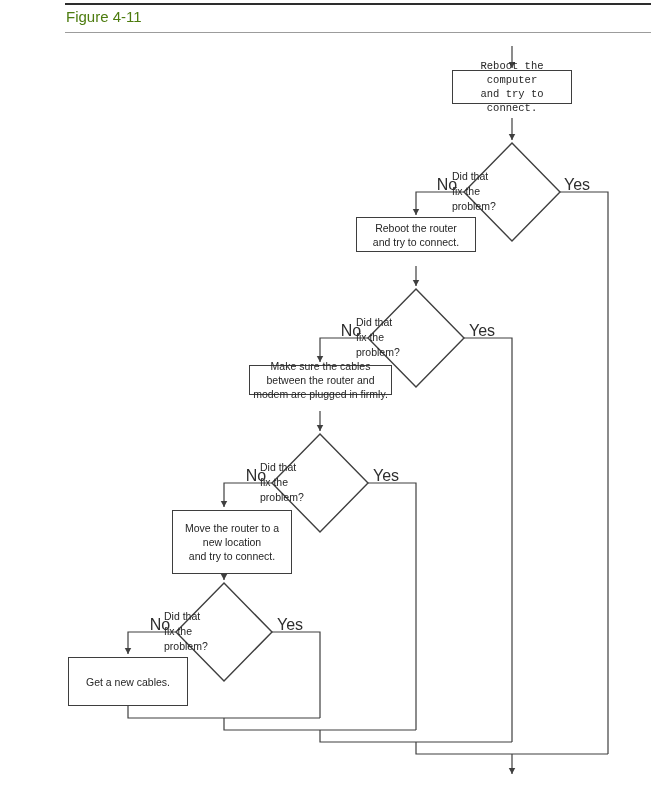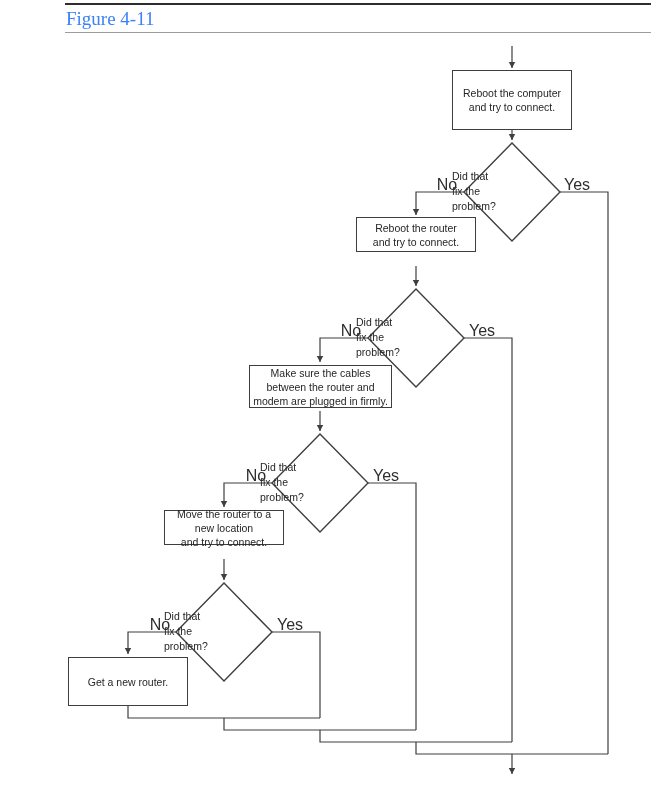--- a/index.html
+++ b/index.html
@@ -4,21 +4,21 @@
 <style>
   html,body { margin:0; padding:0; background:#ffffff; }
   .stage {
     position:relative; width:656px; height:790px; background:#ffffff;
     font-family:"Liberation Sans", sans-serif; overflow:hidden;
   }
   .rule-top { position:absolute; left:65px; top:3px;  width:586px; height:2px; background:#2d2d2d; }
   .rule-bot { position:absolute; left:65px; top:32px; width:586px; height:1px; background:#9c9c9c; }
   .hdr-label {
     position:absolute; left:66px; top:8px;
-    font-family:Liberation Serif, serif; font-size:19px; color:#3b82f6;
+    font-family:Liberation Sans, sans-serif; font-size:15px; color:#4d7c0f;
   }
   .hdr-title {
     position:absolute; left:158px; top:10px;
     font-size:13.5px; font-weight:bold; color:#151515; letter-spacing:.1px;
   }
   svg.canvas { position:absolute; left:0; top:0; }
   .pbox {
     position:absolute; box-sizing:border-box;
     border:1.5px solid #3e3e3e; background:#ffffff;
     display:flex; align-items:center; justify-content:center;
@@ -87,31 +87,31 @@
     </g>
 
     <g stroke="#3f3f3f" stroke-width="1.4" fill="#ffffff">
       <polygon points="512,143 560,192 512,241 464,192"></polygon>
       <polygon points="416,289 464,338 416,387 368,338"></polygon>
       <polygon points="320,434 368,483 320,532 272,483"></polygon>
       <polygon points="224,583 272,632 224,681 176,632"></polygon>
     </g>
   </svg>
 
-  <div class="pbox" style="left:452px; top:70px;  width:120px; height:60px;">Reboot the computer
+  <div class="pbox" style="left:452px; top:70px;  width:120px; height:34px;font-family:Liberation Mono, monospace;">Reboot the computer
 and try to connect.</div>
   <div class="pbox" style="left:356px; top:217px; width:120px; height:35px;">Reboot the router
 and try to connect.</div>
-  <div class="pbox" style="left:249px; top:365px; width:143px; height:43px;">Make sure the cables
+  <div class="pbox" style="left:249px; top:365px; width:143px; height:30px;">Make sure the cables
 between the router and
 modem are plugged in firmly.</div>
-  <div class="pbox" style="left:164px; top:510px; width:120px; height:35px;">Move the router to a
+  <div class="pbox" style="left:172px; top:510px; width:120px; height:64px;">Move the router to a
 new location
 and try to connect.</div>
-  <div class="pbox" style="left:68px;  top:657px; width:120px; height:49px;">Get a new router.</div>
+  <div class="pbox" style="left:68px;  top:657px; width:120px; height:49px;">Get a new cables.</div>
 
   <div class="dtext" style="left:452px; top:169px; width:120px;">Did that
 fix the
 problem?</div>
   <div class="dtext" style="left:356px; top:315px; width:120px;">Did that
 fix the
 problem?</div>
   <div class="dtext" style="left:260px; top:460px; width:120px;">Did that
 fix the
 problem?</div>

